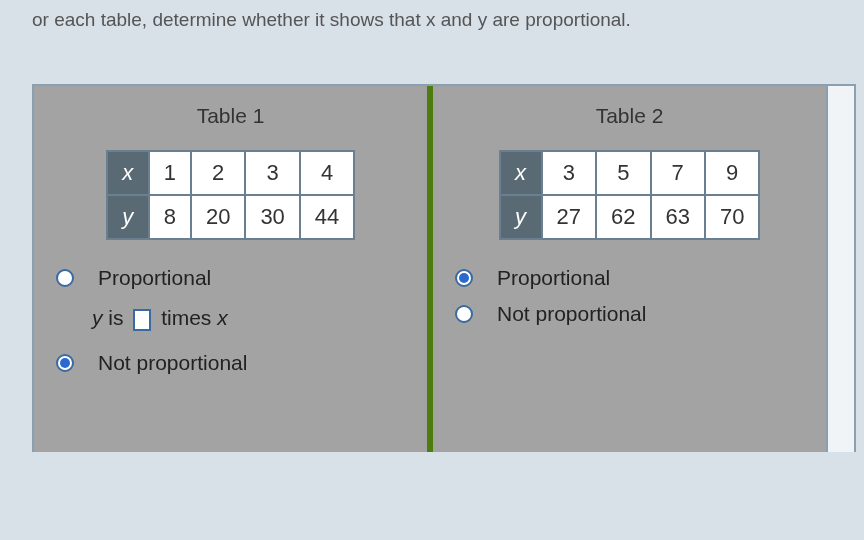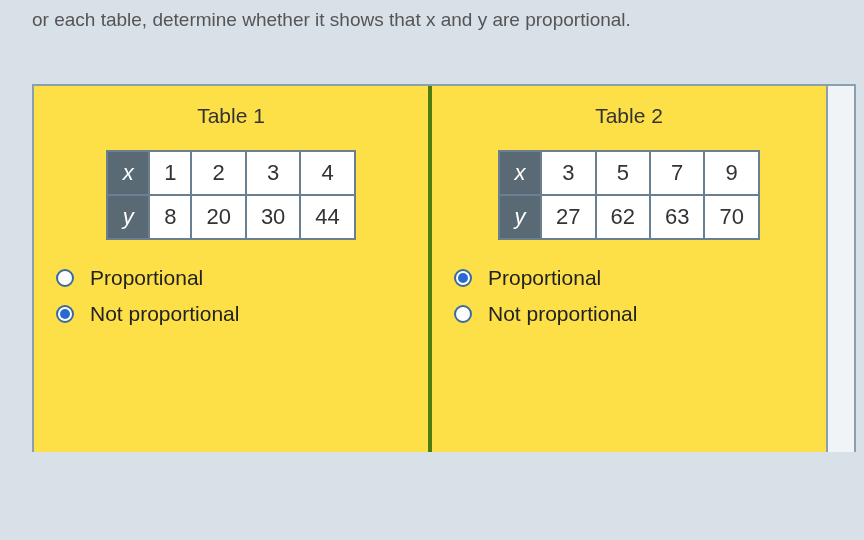--- a/index.html
+++ b/index.html
@@ -25,30 +25,30 @@
     .header-text .line1 {
       font-weight: bold;
       font-size: 21px;
       padding-top: 10px;
     }
     .ital { font-style: italic; }
     .tables-row {
       display: flex;
       border: 2px solid #8aa0b0;
       margin: 30px 8px 0 32px;
-      background: #fde047;
+      background: #a3a3a3;
       height: 368px;
       border-bottom: none;
     }
     .panel {
       flex: 1;
       padding: 18px 18px;
       position: relative;
     }
-    .panel + .panel { border-left: 4px solid #4d7c0f; }
+    .panel + .panel { border-left: 6px solid #4d7c0f; }
     .panel-title {
       text-align: center;
       font-size: 21px;
       margin-bottom: 22px;
       color: #333;
     }
     .data-table {
       margin: 0 auto 26px auto;
       border-collapse: collapse;
       font-size: 22px;
@@ -63,21 +63,21 @@
     }
     .data-table .hd {
       background: #5a6a75;
       color: #fff;
       font-style: italic;
       font-weight: normal;
     }
     .radio-row {
       display: flex;
       align-items: center;
-      gap: 16px;
+      gap: 24px;
       font-size: 21px;
       margin: 12px 0 12px 4px;
     }
     .radio {
       width: 18px; height: 18px;
       border-radius: 50%;
       border: 2px solid #3a6aa0;
       display: inline-flex;
       align-items: center;
       justify-content: center;
@@ -134,20 +134,23 @@
         <td>20</td>
         <td>30</td>
         <td>44</td>
       </tr>
     </tbody>
       </table>
     <div class="radio-row">
       <span class="radio"></span>
       <span>Proportional</span>
     </div>
+    <div class="stmt">
+      <span class="ital2">y</span><span> is </span><span class="blank-box"></span><span> times </span><span class="ital2">x</span>
+    </div>
     <div class="radio-row">
       <span class="radio selected"></span>
       <span>Not proportional</span>
     </div>
   </div>
 
   <div class="panel">
     <div class="panel-title">Table 2</div>
     <table class="data-table">
       <tbody>

